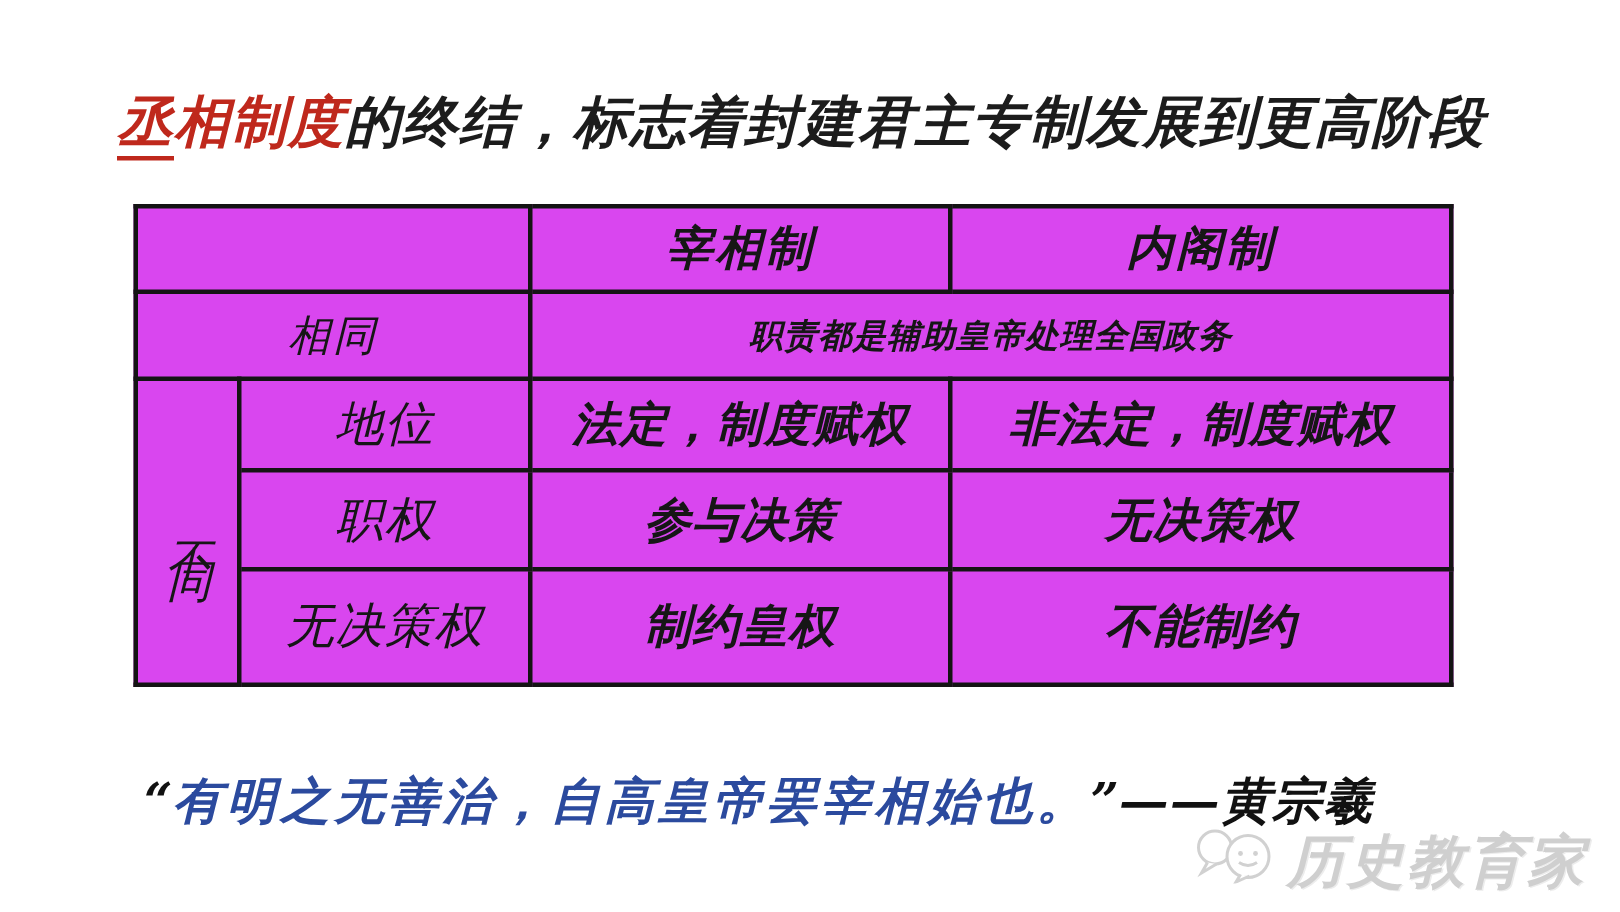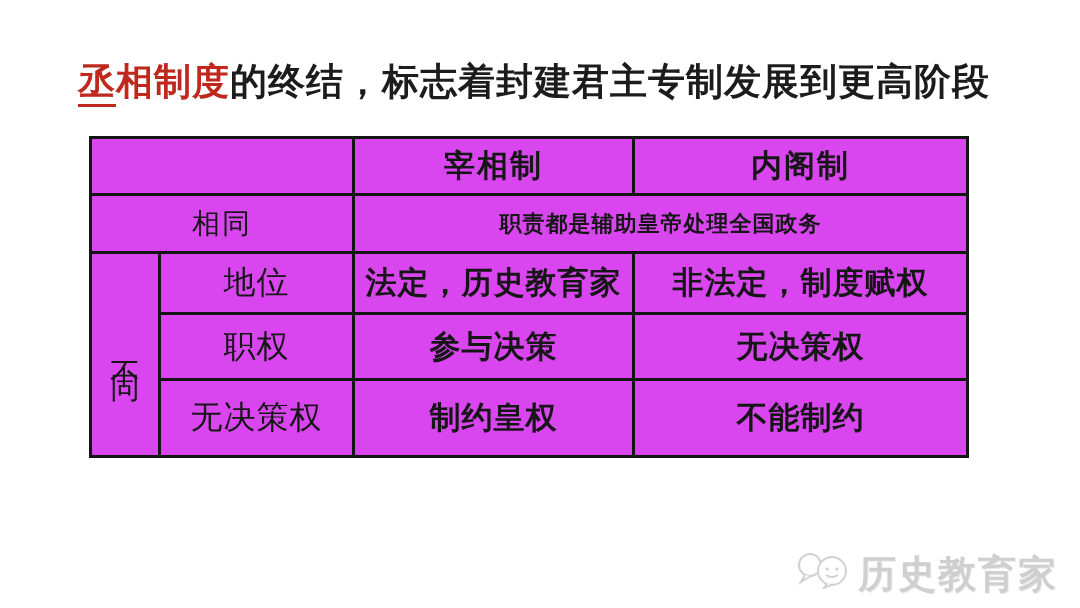--- a/index.html
+++ b/index.html
@@ -6,20 +6,21 @@
   body {
     width: 1080px; height: 608px;
     background: #ffffff;
     font-family: "DejaVu Sans", "Liberation Sans", sans-serif;
     overflow: hidden;
   }
   .slide {
     position: relative;
     width: 1080px; height: 608px;
     background: #ffffff;
+    font-style: italic;
   }
 
   
   .title {
     position: absolute;
     left: 78px; top: 57px;
     font-size: 37px;
     font-weight: bold;
     color: #1c1c1c;
     letter-spacing: 1px;
@@ -132,36 +133,39 @@
     </tr>
     <tr class="r2">
       <td colspan="2" class="side">相同</td>
       <td colspan="2" class="same-val">职责都是辅助皇帝处理全国政务</td>
     </tr>
     <tr class="r3">
       <td rowspan="3" class="diff-cell">
         <span class="vtext">不同</span>
       </td>
       <td class="aspect">地位</td>
-      <td class="val">法定，历史教育家</td>
+      <td class="val">法定，制度赋权</td>
       <td class="val">非法定，制度赋权</td>
     </tr>
     <tr class="r4">
       <td class="aspect">职权</td>
       <td class="val">参与决策</td>
       <td class="val">无决策权</td>
     </tr>
     <tr class="r5">
       <td class="aspect">无决策权</td>
       <td class="val">制约皇权</td>
       <td class="val">不能制约</td>
     </tr>
   </tbody>
     </table>
 
+  <div class="quote">
+    <span class="mark">“</span><span class="qtext">有明之无善治，自高皇帝罢宰相始也。</span><span class="mark">”</span><span class="attr">——黄宗羲</span>
+  </div>
 
   <div class="watermark">
     <span>
       <svg width="58" height="40" viewBox="0 0 58 40">
         <g fill="none" stroke="#c9c9c9" stroke-width="2">
           <circle cx="14" cy="16" r="11"></circle>
           <path d="M9 26 L5 33 L15 27" fill="#ffffff" stroke="#c9c9c9"></path>
           <circle cx="36" cy="22" r="14" fill="#ffffff"></circle>
           <path d="M31 34 L28 39 L37 35" fill="#ffffff" stroke="#c9c9c9"></path>
           <circle cx="31" cy="20" r="1.6" fill="#c9c9c9" stroke="none"></circle>

